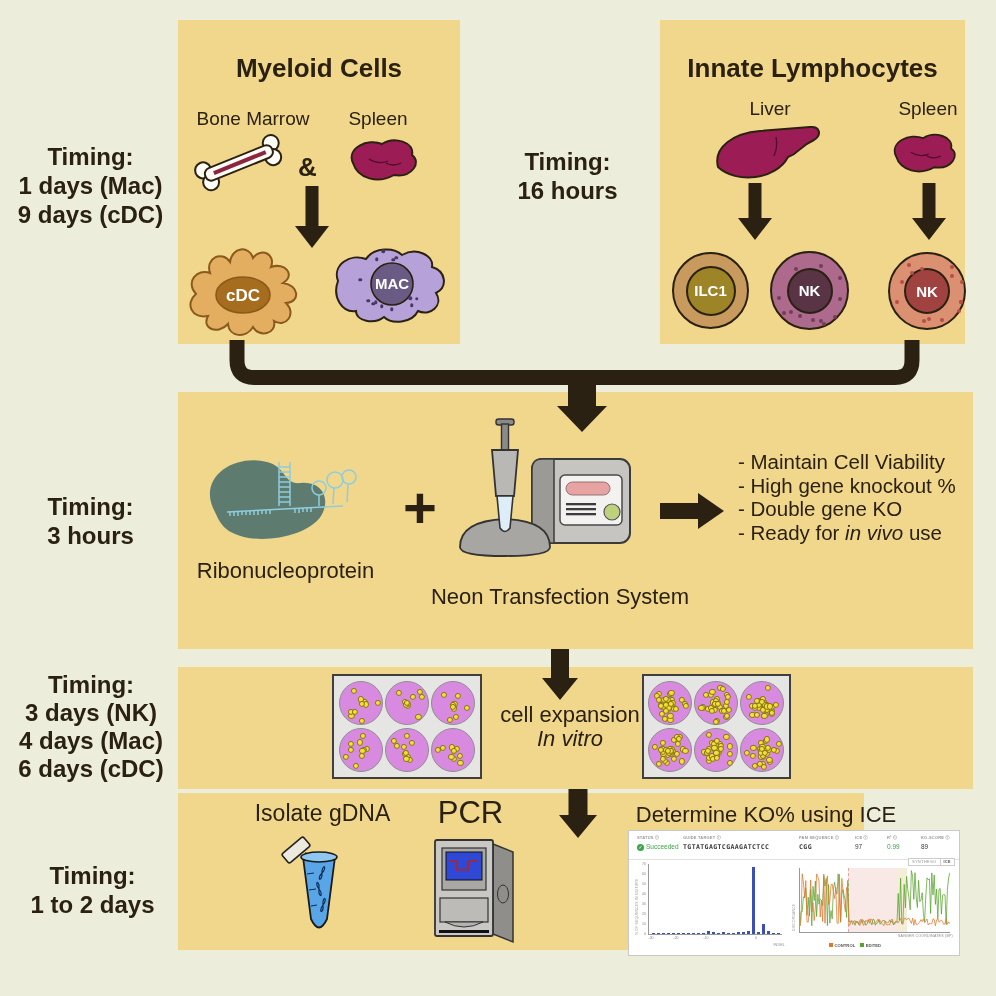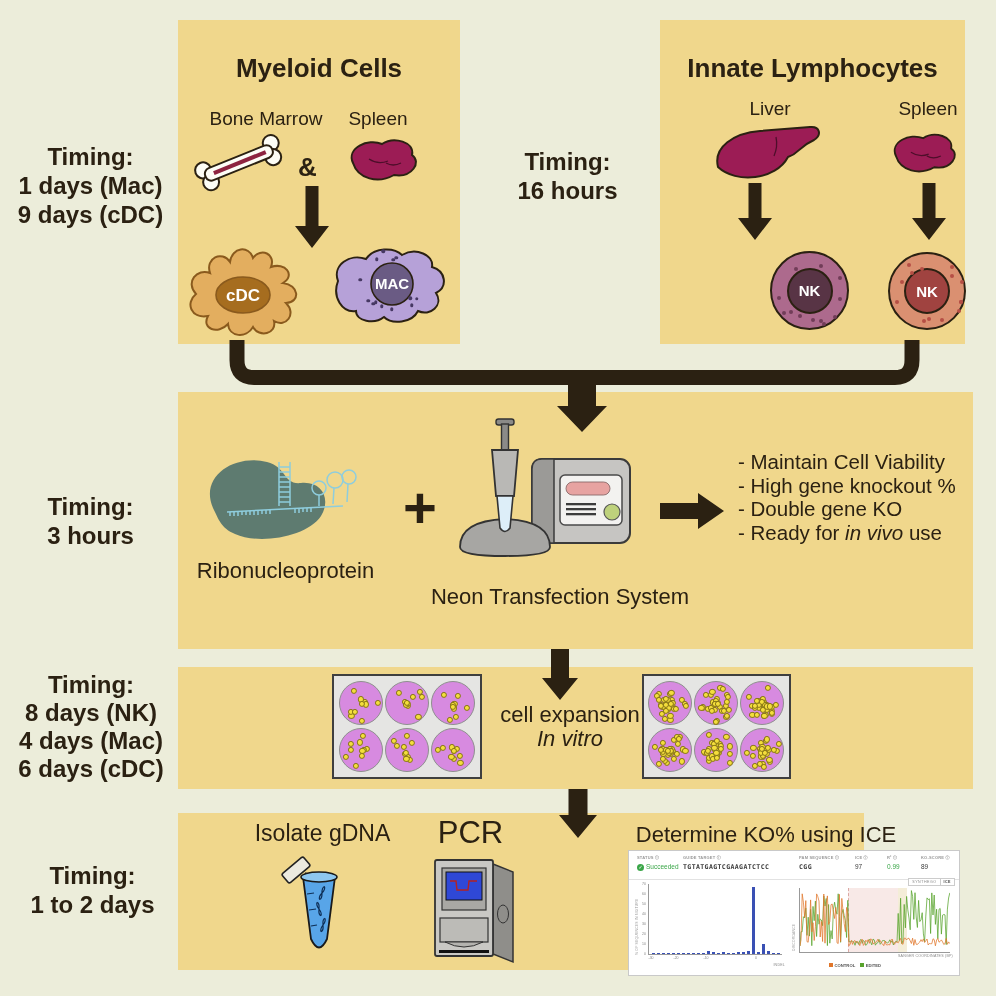--- a/index.html
+++ b/index.html
@@ -59,32 +59,32 @@
   <div class="timing" style="left:495px;top:147px;width:145px;">
     <div>Timing:</div>
     <div>16 hours</div>
   </div>
   <div class="timing" style="left:8px;top:492px;width:165px;">
     <div>Timing:</div>
     <div>3 hours</div>
   </div>
   <div class="timing" style="left:5px;top:671px;width:172px;line-height:28px;">
     <div>Timing:</div>
-    <div>8 days (NK)</div>
+    <div>3 days (NK)</div>
     <div>4 days (Mac)</div>
     <div>6 days (cDC)</div>
   </div>
   <div class="timing" style="left:15px;top:861px;width:155px;">
     <div>Timing:</div>
     <div>1 to 2 days</div>
   </div>
 
   <div class="panel" style="left:178px;top:20px;width:282px;height:324px;">
     <div class="ptitle" style="top:33px;">Myeloid Cells</div>
-    <div class="src" style="left:13px;top:88px;width:150px;">Bone Marrow</div>
+    <div class="src" style="left:0;top:88px;width:150px;">Bone Marrow</div>
     <div class="src" style="left:150px;top:88px;width:100px;">Spleen</div>
     <div class="amp" style="left:120px;top:132px;">&amp;</div>
     <svg class="abs" style="left:8px;top:110px;" width="108" height="66" viewBox="0 0 108 66">
       <g transform="rotate(-22 54 33)">
         <circle cx="17" cy="26" r="8" fill="#fdfdf6" stroke="#2b2112" stroke-width="2"></circle>
         <circle cx="20" cy="40" r="8" fill="#fdfdf6" stroke="#2b2112" stroke-width="2"></circle>
         <circle cx="90" cy="26" r="8" fill="#fdfdf6" stroke="#2b2112" stroke-width="2"></circle>
         <circle cx="87" cy="40" r="8" fill="#fdfdf6" stroke="#2b2112" stroke-width="2"></circle>
         <rect x="17" y="26" width="72" height="13" rx="6" fill="#fdfdf6" stroke="#2b2112" stroke-width="2"></rect>
         <line x1="26" y1="32.5" x2="82" y2="32.5" stroke="#8e2440" stroke-width="4"></line>
@@ -126,20 +126,25 @@
     <div class="src" style="left:40px;top:78px;width:140px;">Liver</div>
     <div class="src" style="left:218px;top:78px;width:100px;">Spleen</div>
     <svg class="abs" style="left:52px;top:102px;" width="118" height="68" viewBox="0 0 118 68">
       <path d="M6,45 C1,25 22,11 48,9 L98,5 C108,4 110,13 102,18 C86,25 88,31 76,35 C64,58 24,62 6,45 Z" fill="#9c1c55" stroke="#2b2112" stroke-width="2"></path>
       <path d="M64,15 q2,10 -2,19" fill="none" stroke="#4d0e2a" stroke-width="1.3"></path>
     </svg>
     <svg class="abs" style="left:224px;top:107px;" width="80" height="58" viewBox="0 0 84 62">
       <path d="M12,31 C5,16 27,6 41,12 C53,4 74,10 71,23 C81,30 71,46 53,43 C37,52 17,47 12,31 Z" fill="#9c1c55" stroke="#2b2112" stroke-width="2"></path>
       <path d="M28,27 q9,6 19,2 M45,31 q7,4 15,0" fill="none" stroke="#4d0e2a" stroke-width="1.3"></path>
     </svg>
+    <div class="cellwrap" style="left:12px;top:232px;width:73px;height:73px;background:#c89a5e;">
+      <div class="nucleus" style="width:46px;height:46px;background:#9c8427;">
+        <span>ILC1</span>
+      </div>
+    </div>
     <div class="cellwrap" style="left:110px;top:231px;width:75px;height:75px;background:#ad6a8d;">
       <div class="nucleus" style="width:42px;height:42px;background:#583445;">
         <span>NK</span>
       </div>
     <div class="dot" style="left: 40.5px; top: 66.6px; width: 4px; height: 4px; background: rgb(113, 61, 88);"></div>
         <div class="dot" style="left: 49px; top: 67.8px; width: 4px; height: 4px; background: rgb(113, 61, 88);"></div>
         <div class="dot" style="left: 18.7px; top: 59.1px; width: 4px; height: 4px; background: rgb(113, 61, 88);"></div>
         <div class="dot" style="left: 12.3px; top: 60.4px; width: 4px; height: 4px; background: rgb(113, 61, 88);"></div>
         <div class="dot" style="left: 51.6px; top: 70.6px; width: 4px; height: 4px; background: rgb(113, 61, 88);"></div>
         <div class="dot" style="left: 27.5px; top: 63.1px; width: 4px; height: 4px; background: rgb(113, 61, 88);"></div>
@@ -516,21 +521,21 @@
           <div class="dot" style="left: 20.3px; top: 22.3px; width: 4.2px; height: 4.2px; background: rgb(244, 222, 60); border: 1px solid rgb(134, 116, 22);"></div>
           <div class="dot" style="left: 28.4px; top: 30.7px; width: 4.2px; height: 4.2px; background: rgb(244, 222, 60); border: 1px solid rgb(134, 116, 22);"></div>
           <div class="dot" style="left: 20.1px; top: 23.5px; width: 4.2px; height: 4.2px; background: rgb(244, 222, 60); border: 1px solid rgb(134, 116, 22);"></div>
           <div class="dot" style="left: 23.9px; top: 23.9px; width: 4.2px; height: 4.2px; background: rgb(244, 222, 60); border: 1px solid rgb(134, 116, 22);"></div>
           <div class="dot" style="left: 20.6px; top: 20.1px; width: 4.2px; height: 4.2px; background: rgb(244, 222, 60); border: 1px solid rgb(134, 116, 22);"></div>
           <div class="dot" style="left: 33.2px; top: 20.5px; width: 4.2px; height: 4.2px; background: rgb(244, 222, 60); border: 1px solid rgb(134, 116, 22);"></div>
         </div>
     </div>
   </div>
 
-  <div class="panel" style="left:178px;top:813px;width:686px;height:157px;">
+  <div class="panel" style="left:178px;top:793px;width:686px;height:157px;">
     <div class="caption" style="left:57px;top:7px;width:175px;font-size:23px;">Isolate gDNA</div>
     <div class="caption" style="left:240px;top:7px;width:105px;font-size:31px;">PCR</div>
     <div class="caption" style="left:423px;top:9px;width:330px;font-size:22px;">Determine KO% using ICE</div>
     <svg class="abs" style="left:100px;top:33px;" width="72" height="118" viewBox="0 0 72 118">
       <g transform="rotate(-40 18 24)">
         <rect x="4" y="18" width="28" height="12" rx="2" fill="#eceadf" stroke="#222" stroke-width="1.6"></rect>
       </g>
       <line x1="27" y1="27" x2="34" y2="30" stroke="#222" stroke-width="1.6"></line>
       <path d="M25,31 L33,93 Q41,110 49,93 L57,31 Z" fill="#58a5e8" stroke="#1a1a1a" stroke-width="1.8"></path>
       <ellipse cx="41" cy="31" rx="18" ry="5" fill="#8ec7f0" stroke="#1a1a1a" stroke-width="1.6"></ellipse>

